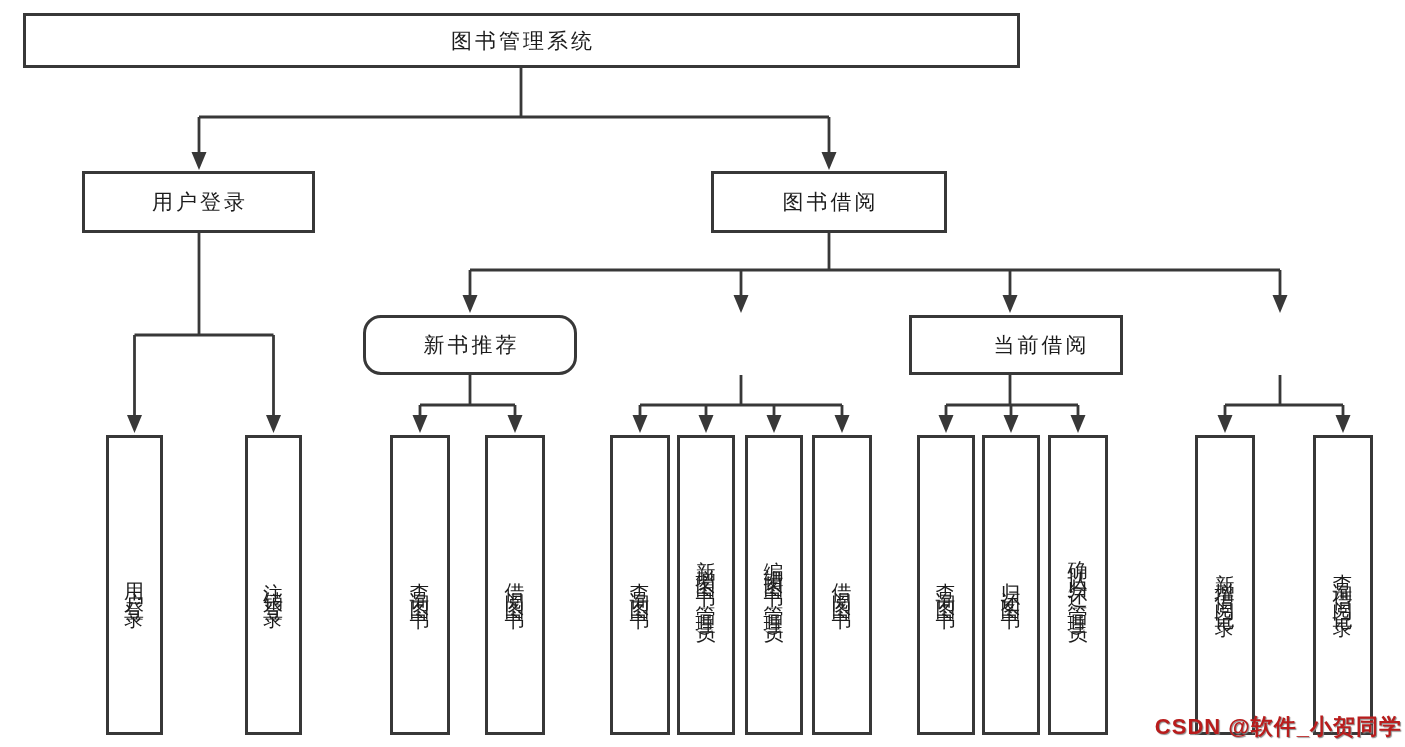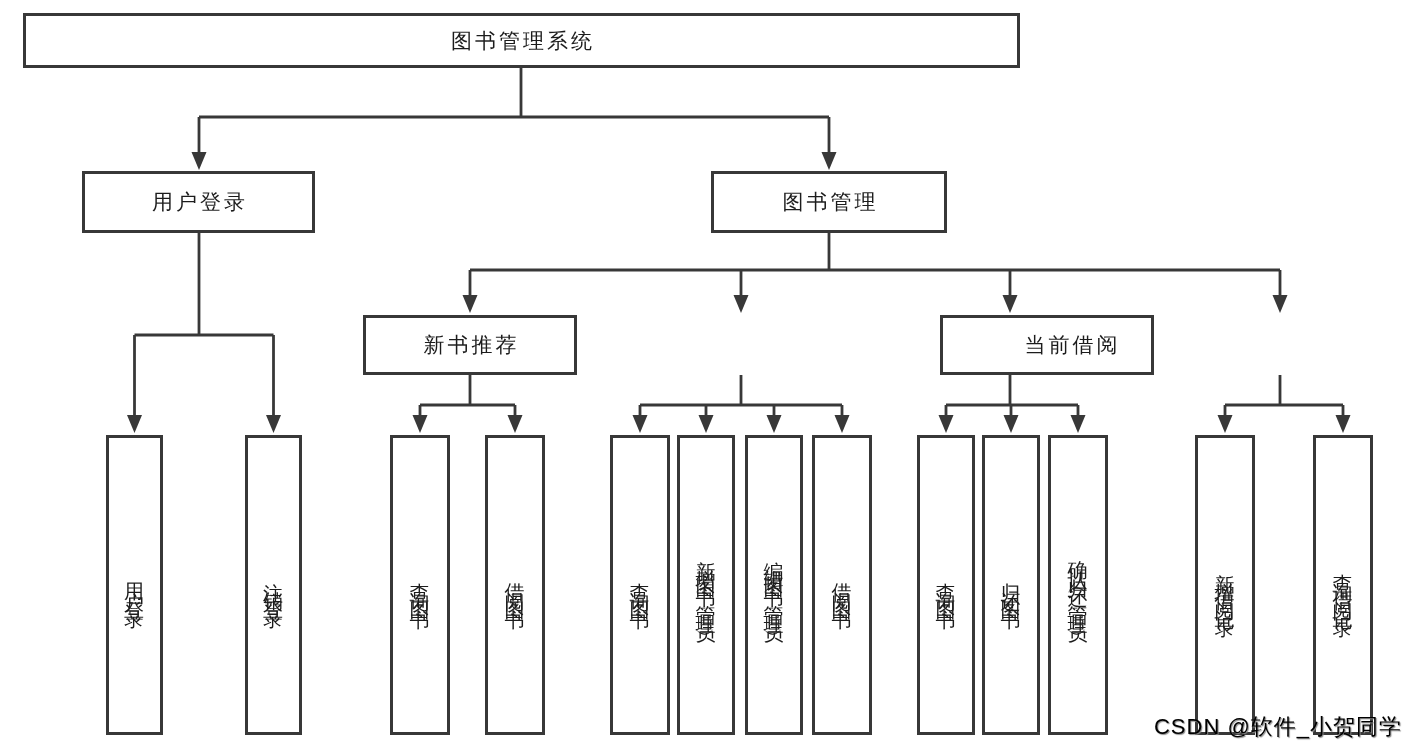--- a/index.html
+++ b/index.html
@@ -34,23 +34,24 @@
     line-height:1;
     color:#1c1c1c;
     white-space:nowrap;
   }
   #watermark{
     position:absolute;
     right:3px;bottom:5px;
     z-index:3;
     font-size:22px;
     letter-spacing:1px;
-    color:#000000;
+    color:#b91c1c;
     text-shadow:1px 1px 1px #8a8a8a;
     white-space:nowrap;
+    font-weight:bold;
   }
 </style>
 </head>
 <body>
 
 <div id="canvas">
 
   <svg id="wires" width="1405" height="747" viewBox="0 0 1405 747">
     <g stroke="#383838" stroke-width="2.8" fill="none">
 
@@ -121,27 +122,27 @@
   </svg>
 
   <div class="node root">
     <span class="hlabel">图书管理系统</span>
   </div>
 
   <div class="node lvl2a">
     <span class="hlabel">用户登录</span>
   </div>
   <div class="node lvl2b">
-    <span class="hlabel">图书管理</span>
+    <span class="hlabel">图书借阅</span>
   </div>
 
-  <div class="node lvl3" style="left:363px;">
+  <div class="node lvl3" style="left:363px;border-radius:18px;">
     <span class="hlabel">新书推荐</span>
   </div>
-  <div class="node lvl3" style="left:940px;padding-left:48px;">
+  <div class="node lvl3" style="left:909px;padding-left:48px;">
     <span class="hlabel">当前借阅</span>
   </div>
 
   <div class="node leaf" style="left:106px;width:57px;">
     <span class="vlabel">用户登录</span>
   </div>
   <div class="node leaf" style="left:245px;width:57px;">
     <span class="vlabel">注销登录</span>
   </div>
 

